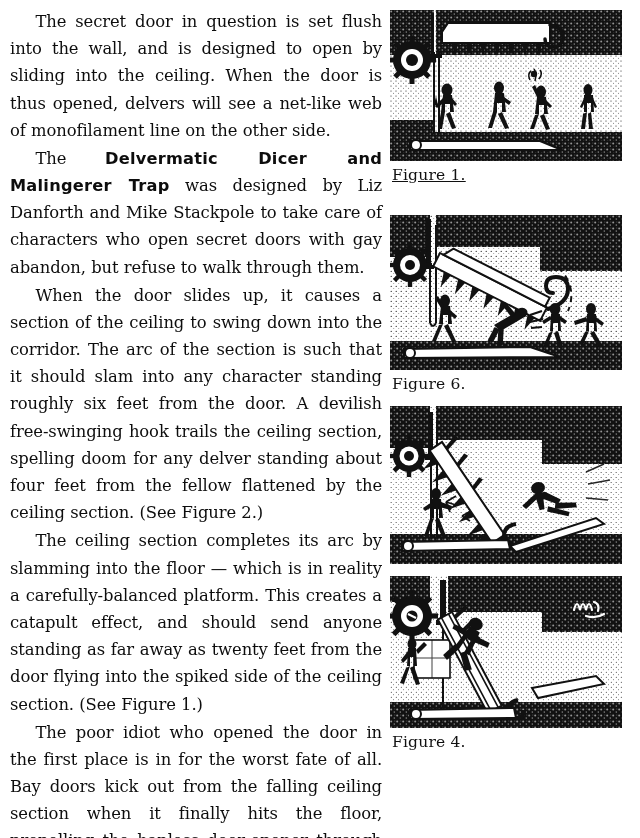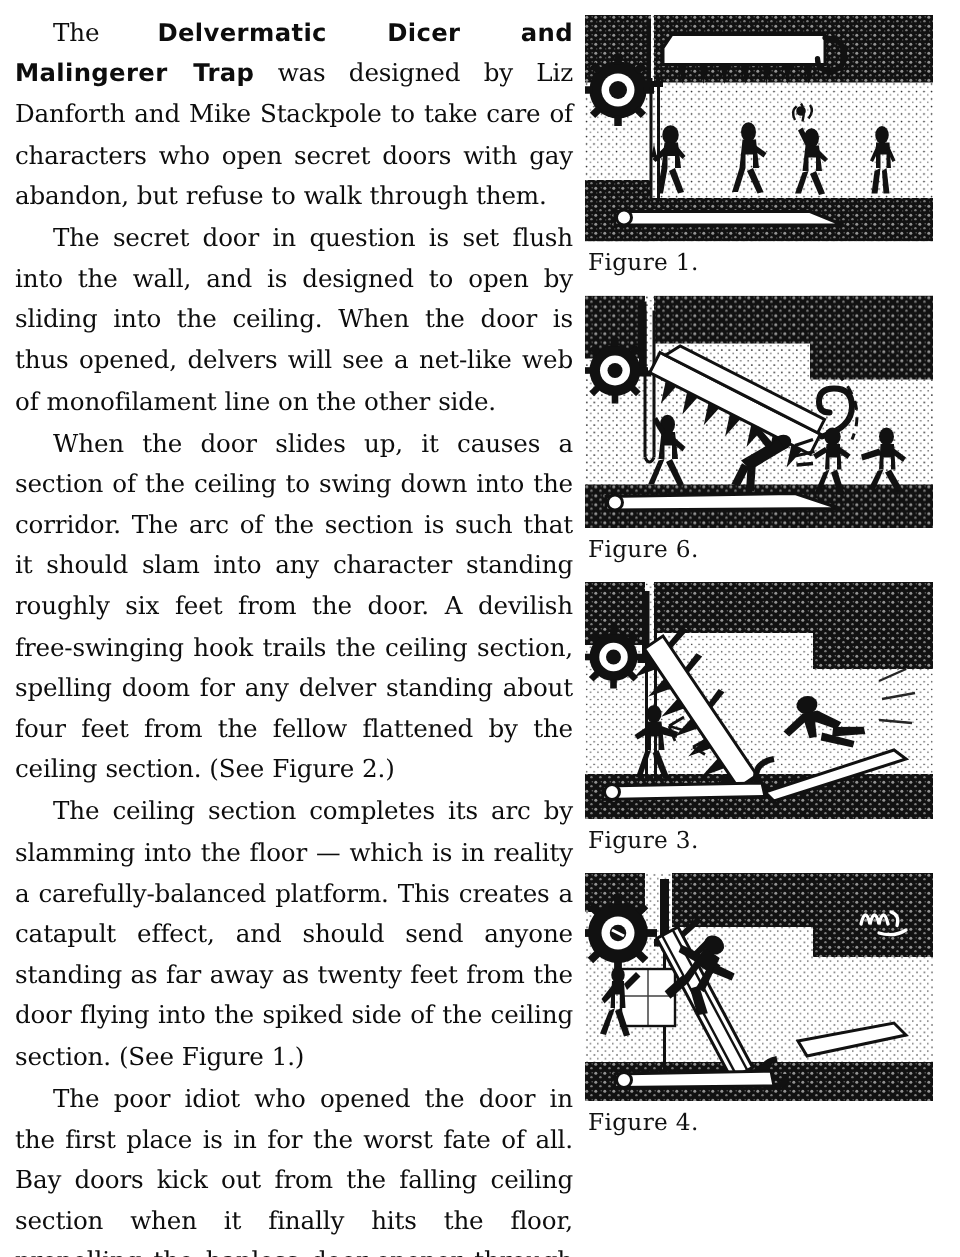--- a/index.html
+++ b/index.html
@@ -77,37 +77,37 @@
     font-family: "DejaVu Serif", serif;
     font-size: 15.5px;
     line-height: 20px;
     color: #111111;
     padding: 4px 0 0 2px;
     letter-spacing: 0.2px;
   }
 
   
   .fig1 .figure-frame { height: 151px; }
-  .fig1 { margin-bottom: 12px; }
+  .fig1 { margin-bottom: 30px; text-decoration: underline; }
   .fig2 .figure-frame { height: 155px; }
   .fig2 { margin-bottom: 12px; }
   .fig3 .figure-frame { height: 158px; }
   .fig3 { margin-bottom: 12px; }
   .fig4 .figure-frame { height: 152px; }
 </style>
 </head>
 <body>
 
 <div id="page">
 
   <div class="text-column">
 
+    <p class="para">The secret door in question is set flush into the wall, and is designed to open by sliding into the ceiling. When the door is thus opened, delvers will see a net-like web of monofilament line on the other side.</p>
+
     <p class="para first"><span>The </span><span class="trap-title">Delvermatic Dicer and Malingerer Trap</span><span> was designed by Liz Danforth and Mike Stackpole to take care of characters who open secret doors with gay abandon, but refuse to walk through them.</span></p>
-
-    <p class="para">The secret door in question is set flush into the wall, and is designed to open by sliding into the ceiling. When the door is thus opened, delvers will see a net-like web of monofilament line on the other side.</p>
 
     <p class="para">When the door slides up, it causes a section of the ceiling to swing down into the corridor. The arc of the section is such that it should slam into any character standing roughly six feet from the door. A devilish free-swinging hook trails the ceiling section, spelling doom for any delver standing about four feet from the fellow flattened by the ceiling section. (See Figure 2.)</p>
 
     <p class="para">The ceiling section completes its arc by slamming into the floor — which is in reality a carefully-balanced platform. This creates a catapult effect, and should send anyone standing as far away as twenty feet from the door flying into the spiked side of the ceiling section. (See Figure 1.)</p>
 
     <p class="para">The poor idiot who opened the door in the first place is in for the worst fate of all. Bay doors kick out from the falling ceiling section when it finally hits the floor, propelling the hapless door-opener through the fine monofilament mesh — with the appropriate “cheese-grater” effect. (See Figure 4).</p>
 
   </div>
 
   <div class="figure-column">
@@ -442,21 +442,20 @@
             <path d="M72 110 l9 -5 M72 110 l8 5"></path>
           </g>
 
           <path d="M126 118 q-12 2 -12 12 q0 9 9 9 q8 0 8 -8" fill="none" stroke="#111" stroke-width="4"></path>
 
           <path d="M120 140 L206 112 L214 118 L126 146 Z" fill="#fff" stroke="#111" stroke-width="2"></path>
           <path d="M12 136 L118 134 L120 143 L12 145 Z" fill="#fff" stroke="#111" stroke-width="2"></path>
           <circle cx="18" cy="140" r="5" fill="#fff" stroke="#111" stroke-width="2"></circle>
         </svg>
       </div>
-      <div class="figure-caption">Figure 3.</div>
     </div>
 
     <div class="figure-block fig4">
       <div class="figure-frame">
         <svg viewBox="0 0 232 152" width="232" height="152" xmlns="http://www.w3.org/2000/svg">
           <defs>
             <pattern id="stip4" width="5" height="5" patternUnits="userSpaceOnUse">
               <rect width="5" height="5" fill="#fff"></rect>
               <circle cx="1.3" cy="1.3" r="0.5" fill="#1a1a1a"></circle>
               <circle cx="3.6" cy="3.7" r="0.45" fill="#1a1a1a"></circle>

